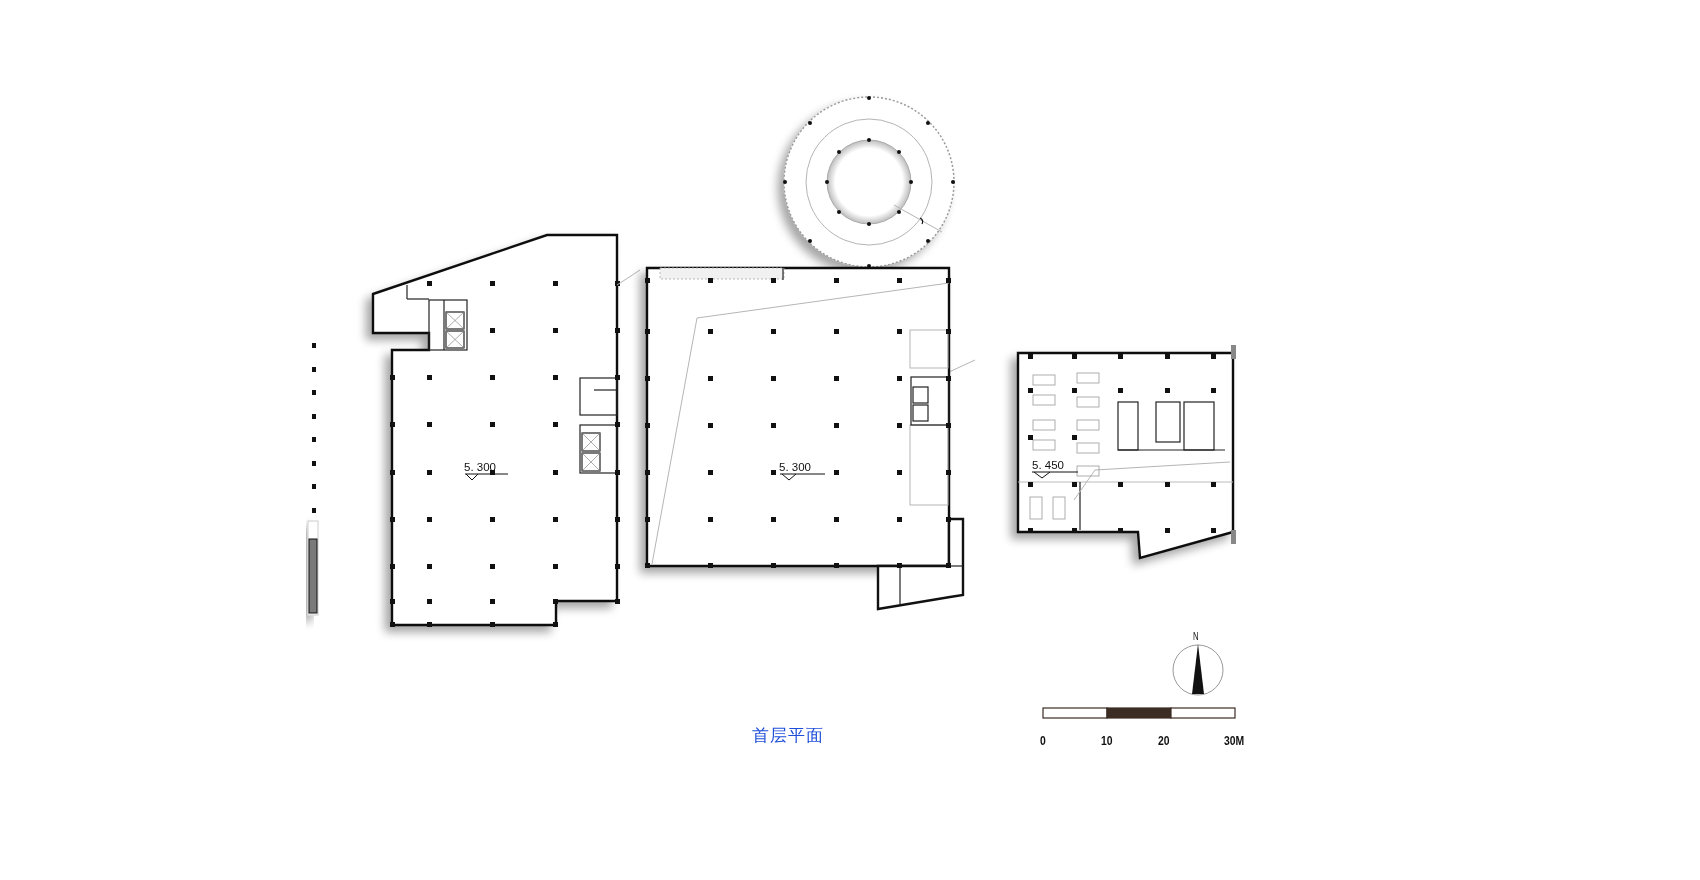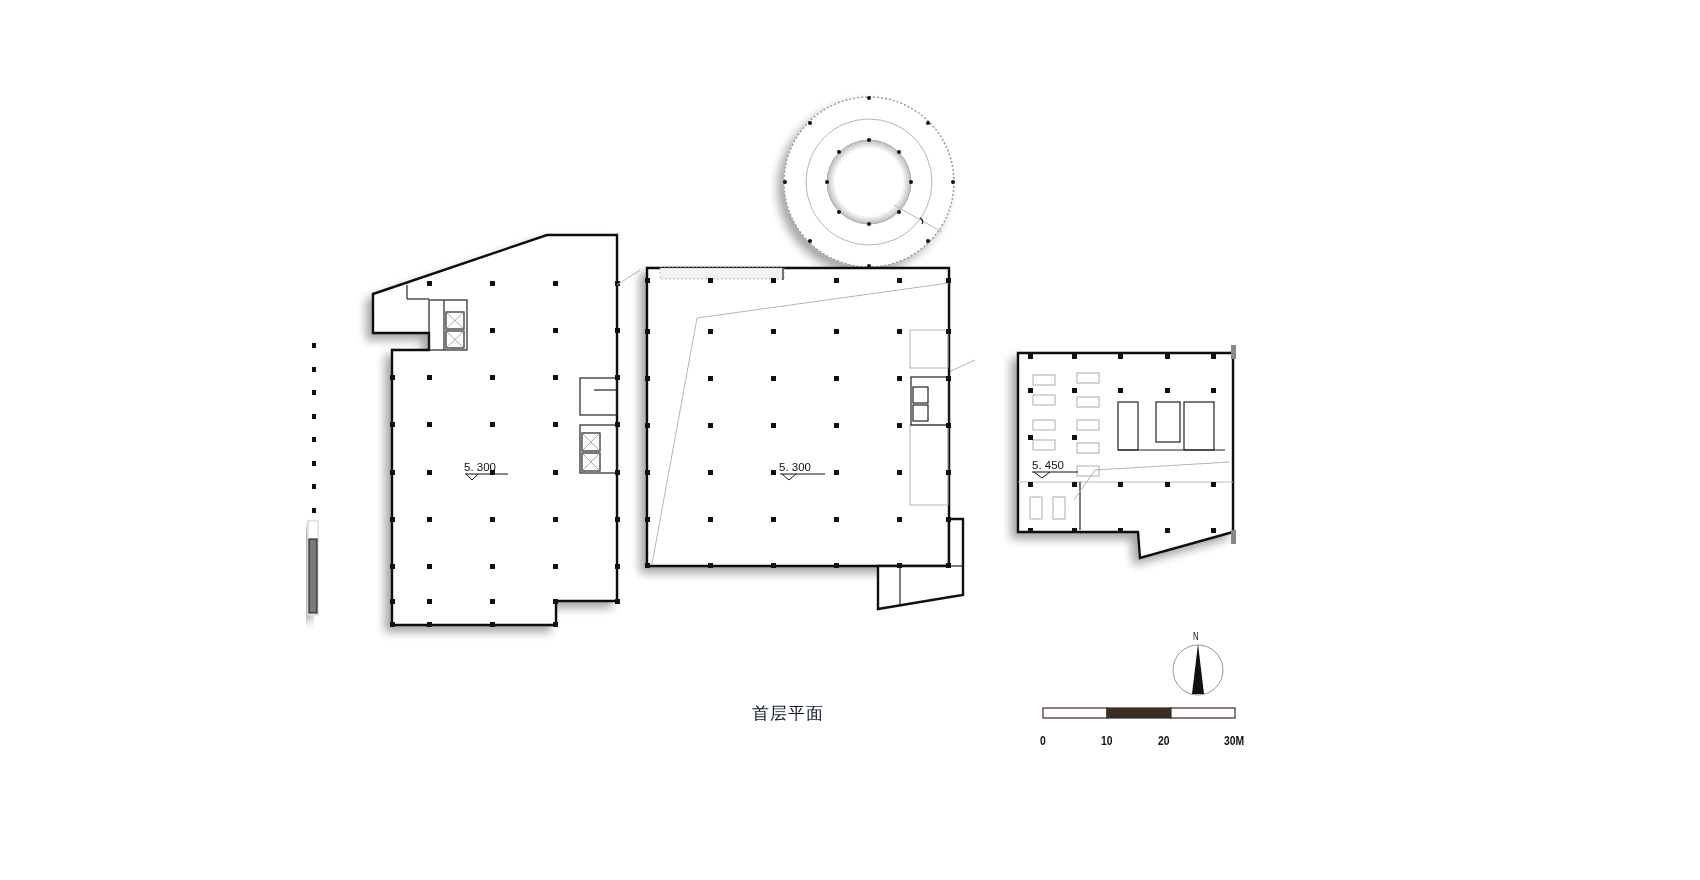--- a/index.html
+++ b/index.html
@@ -3,21 +3,21 @@
 <meta charset="utf-8">
 <style>
   html, body { margin: 0; padding: 0; background: #ffffff; }
   body { width: 1700px; height: 880px; overflow: hidden; position: relative; font-family: "DejaVu Sans", sans-serif; }
   #canvas { position: absolute; left: 0; top: 0; width: 1700px; height: 880px; }
   .wall { fill: #ffffff; stroke: #111111; stroke-width: 2.4; stroke-linejoin: miter; }
   .thin { fill: none; stroke: #b5b5b5; stroke-width: 1; }
   .inner { fill: none; stroke: #222; stroke-width: 1.2; }
   .col { fill: #111; }
   .elev-text { font-family: "Liberation Sans", sans-serif; font-size: 11.5px; fill: #111; }
-  .title { position: absolute; left: 752px; top: 702px; font-family: "DejaVu Sans", sans-serif; font-size: 17px; letter-spacing: 1px; color: #0f172a; }
+  .title { position: absolute; left: 752px; top: 724px; font-family: "DejaVu Sans", sans-serif; font-size: 17px; letter-spacing: 1px; color: #1d4ed8; }
   .scale-lbl { position: absolute; top: 733px; font-family: "Liberation Sans", sans-serif; font-size: 13px; color: #111; font-weight: bold; transform: scaleX(0.8); transform-origin: left top; }
   .north-lbl { position: absolute; left: 1193px; top: 630px; font-family: "Liberation Sans", sans-serif; font-size: 11px; color: #111; transform: scaleX(0.7); transform-origin: left top; }
 </style>
 </head>
 <body>
 
 <svg id="canvas" viewBox="0 0 1700 880" xmlns="http://www.w3.org/2000/svg">
   <defs>
     <filter id="shadow" x="-20%" y="-20%" width="140%" height="140%">
       <feGaussianBlur in="SourceAlpha" stdDeviation="5"></feGaussianBlur>

